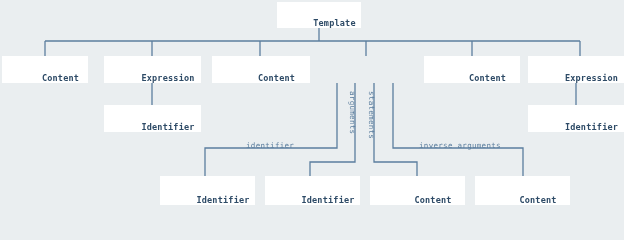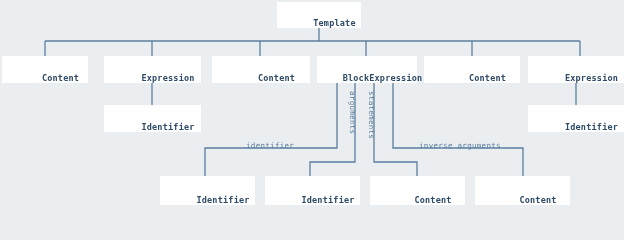--- a/index.html
+++ b/index.html
@@ -92,23 +92,20 @@
 
   <div class="node" style="left:2px; top:56px; width:86px; height:27px;">
     <span>Content</span>
   </div>
   <div class="node" style="left:104px; top:56px; width:97px; height:27px;">
     <span>Expression</span>
   </div>
   <div class="node" style="left:212px; top:56px; width:98px; height:27px;">
     <span>Content</span>
   </div>
-  <div class="node" style="left:317px; top:56px; width:100px; height:27px;">
-    <span>BlockExpression</span>
-  </div>
   <div class="node" style="left:424px; top:56px; width:96px; height:27px;">
     <span>Content</span>
   </div>
   <div class="node" style="left:528px; top:56px; width:96px; height:27px;">
     <span>Expression</span>
   </div>
 
   <div class="node" style="left:104px; top:105px; width:97px; height:27px;">
     <span>Identifier</span>
   </div>

